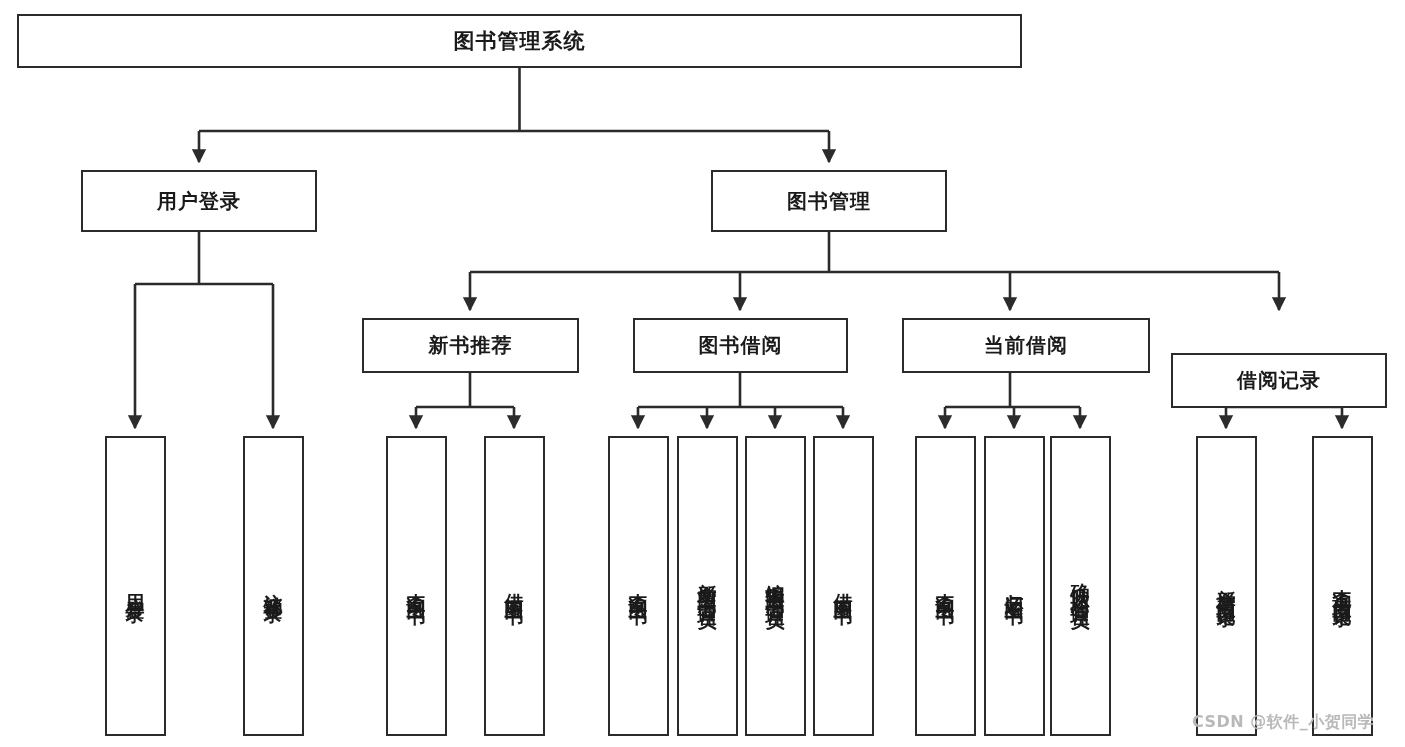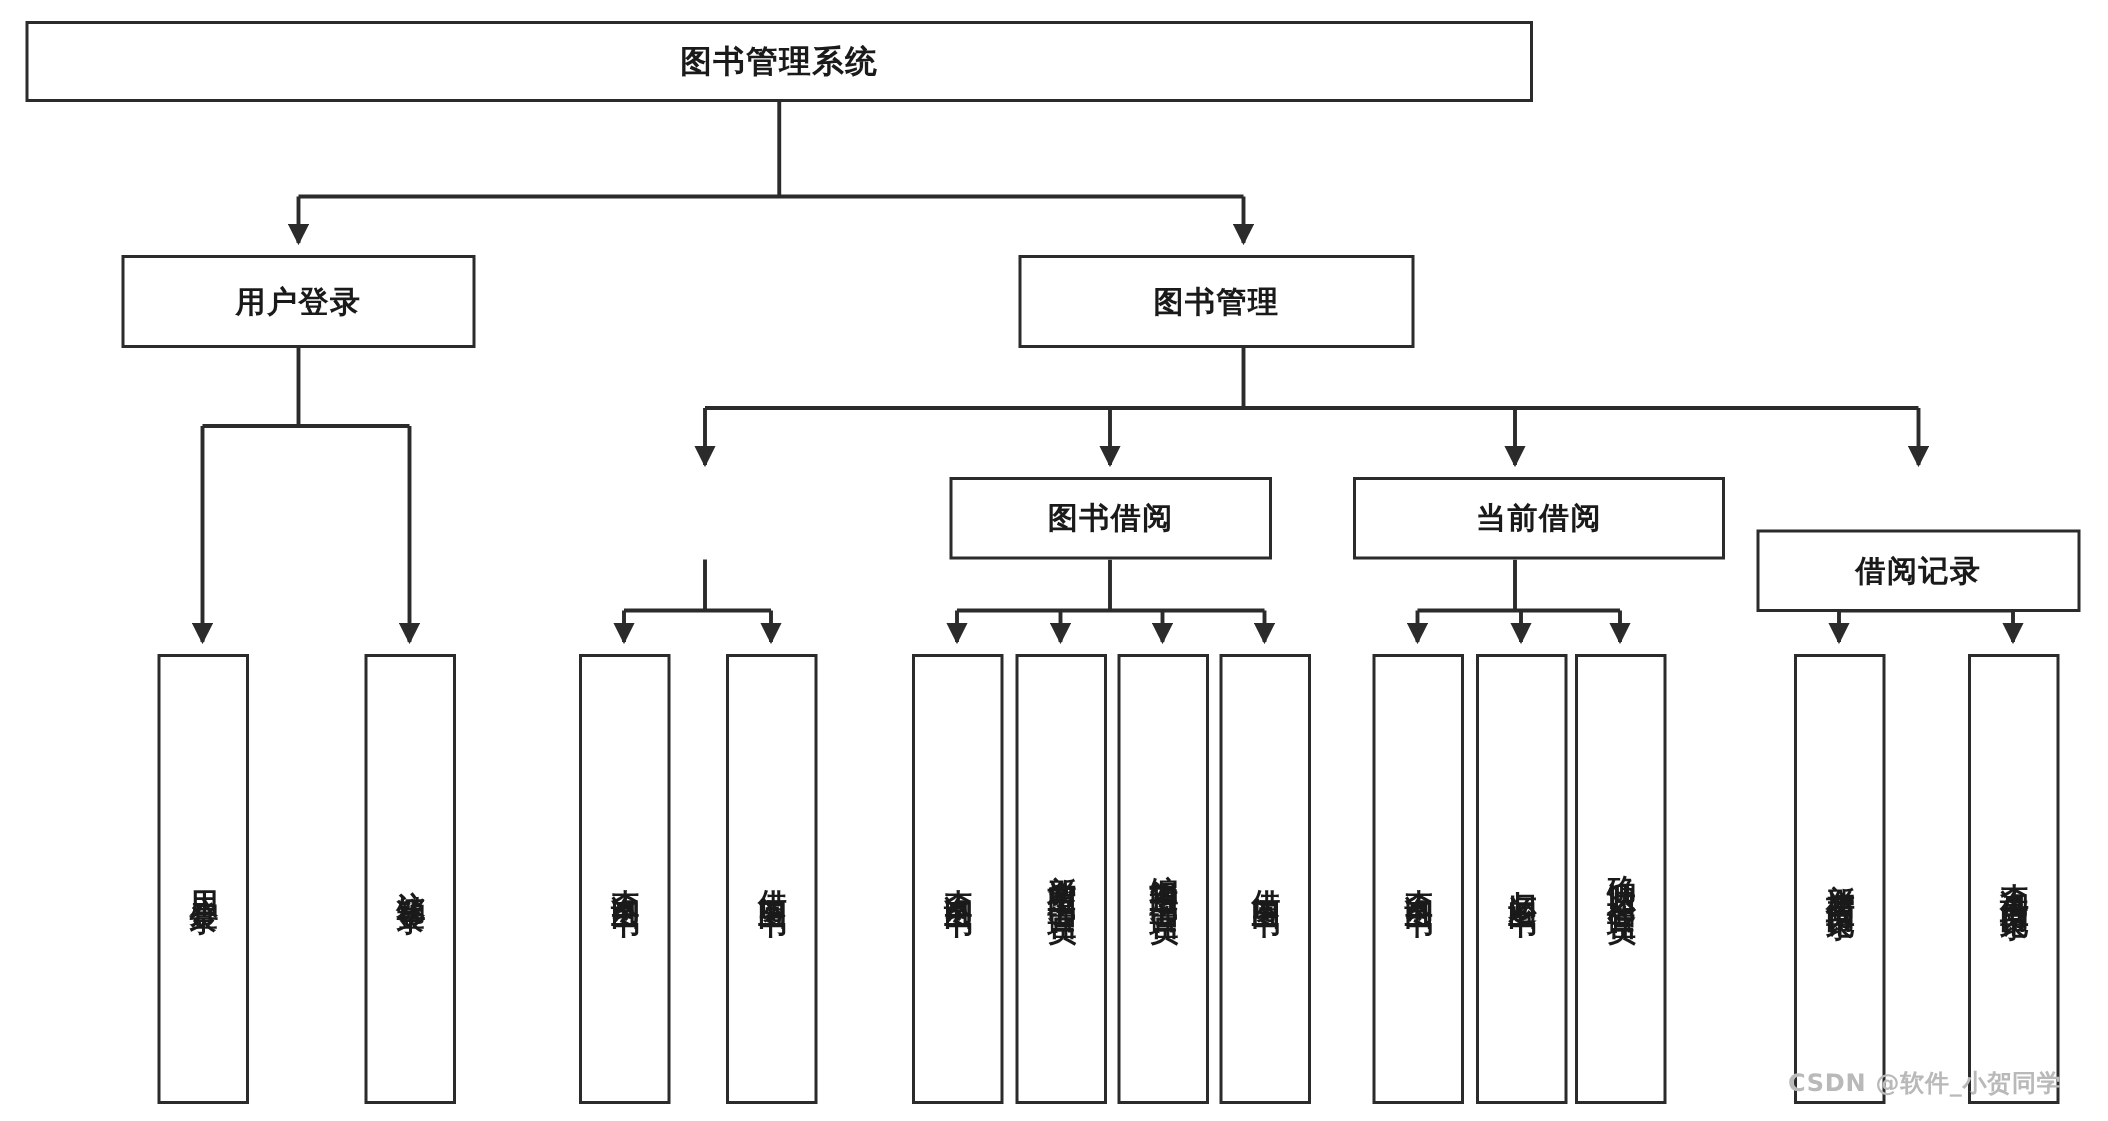--- a/index.html
+++ b/index.html
@@ -121,24 +121,27 @@
     </g>
   </svg>
 
   <div class="node-box level-root" style="left: 17px; top: 14px; width: 1005px; height: 54px;">
     <span class="node-label">图书管理系统</span>
   </div>
 
   <div class="node-box level-2" style="left: 81px; top: 170px; width: 236px; height: 62px;">
     <span class="node-label">用户登录</span>
   </div>
-  <div class="node-box level-2" style="left: 679px; top: 170px; width: 264px; height: 62px;">
+  <div class="node-box level-2" style="left: 711px; top: 170px; width: 236px; height: 62px;">
     <span class="node-label">图书管理</span>
   </div>
 
+  <div class="node-box level-3" style="left: 362px; top: 318px; width: 217px; height: 55px;">
+    <span class="node-label">新书推荐</span>
+  </div>
   <div class="node-box level-3" style="left: 633px; top: 318px; width: 215px; height: 55px;">
     <span class="node-label">图书借阅</span>
   </div>
   <div class="node-box level-3" style="left: 902px; top: 318px; width: 248px; height: 55px;">
     <span class="node-label">当前借阅</span>
   </div>
   <div class="node-box level-3" style="left: 1171px; top: 318px; width: 216px; height: 55px; margin-top: 35px;">
     <span class="node-label">借阅记录</span>
   </div>
 

